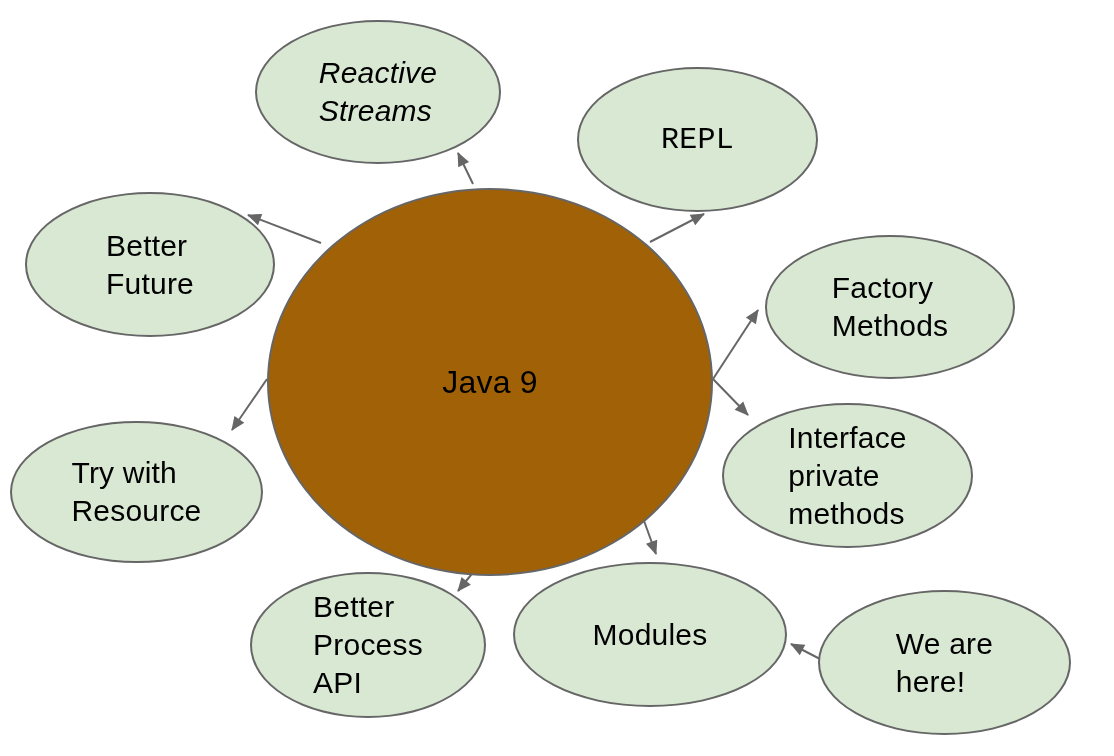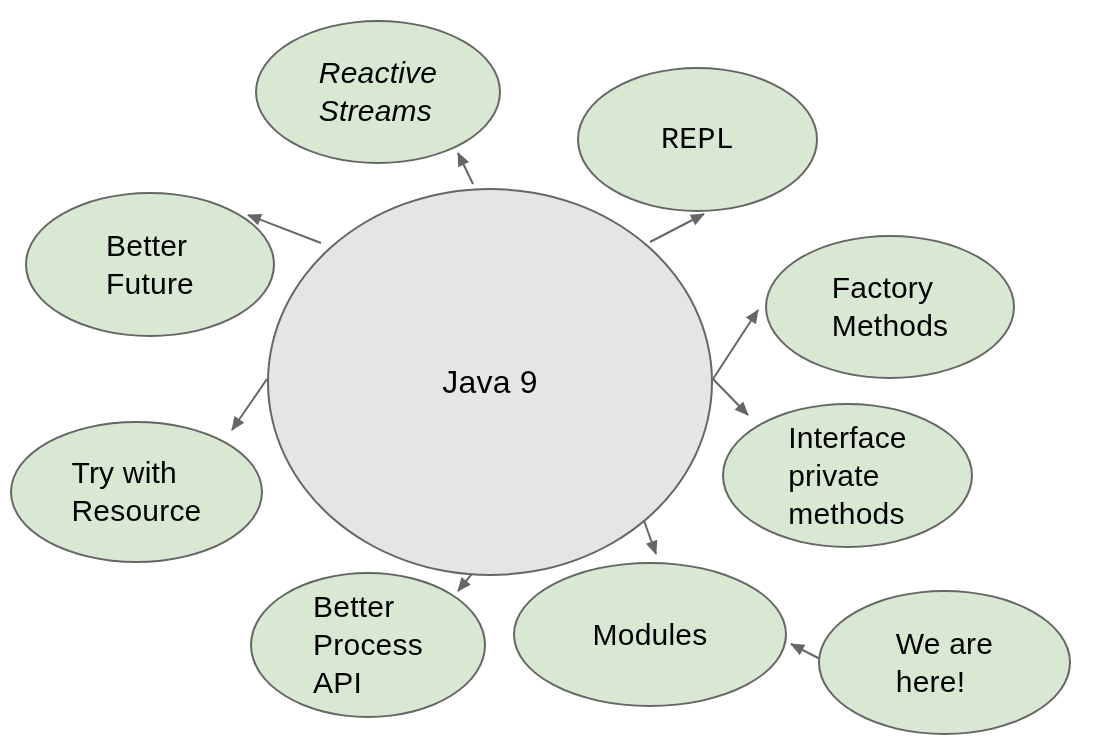--- a/index.html
+++ b/index.html
@@ -22,21 +22,21 @@
     justify-content:center;
     color:#000000;
   }
   .node .label{
     white-space:pre-line;
     text-align:left;
     font-size:30px;
     line-height:38px;
     letter-spacing:0.2px;
   }
-  .node.center-node{background:#e5e5e5;}
+  .node.center-node{background:#a16207;}
   .node.center-node .label{font-size:32px;text-align:center;}
 </style>
 </head>
 <body>
 
 <div class="canvas">
 
   <svg class="arrow-layer" viewBox="0 0 1114 756" xmlns="http://www.w3.org/2000/svg">
     <defs>
       <marker id="ah" markerUnits="userSpaceOnUse" markerWidth="16" markerHeight="14" refX="14" refY="7" orient="auto">

